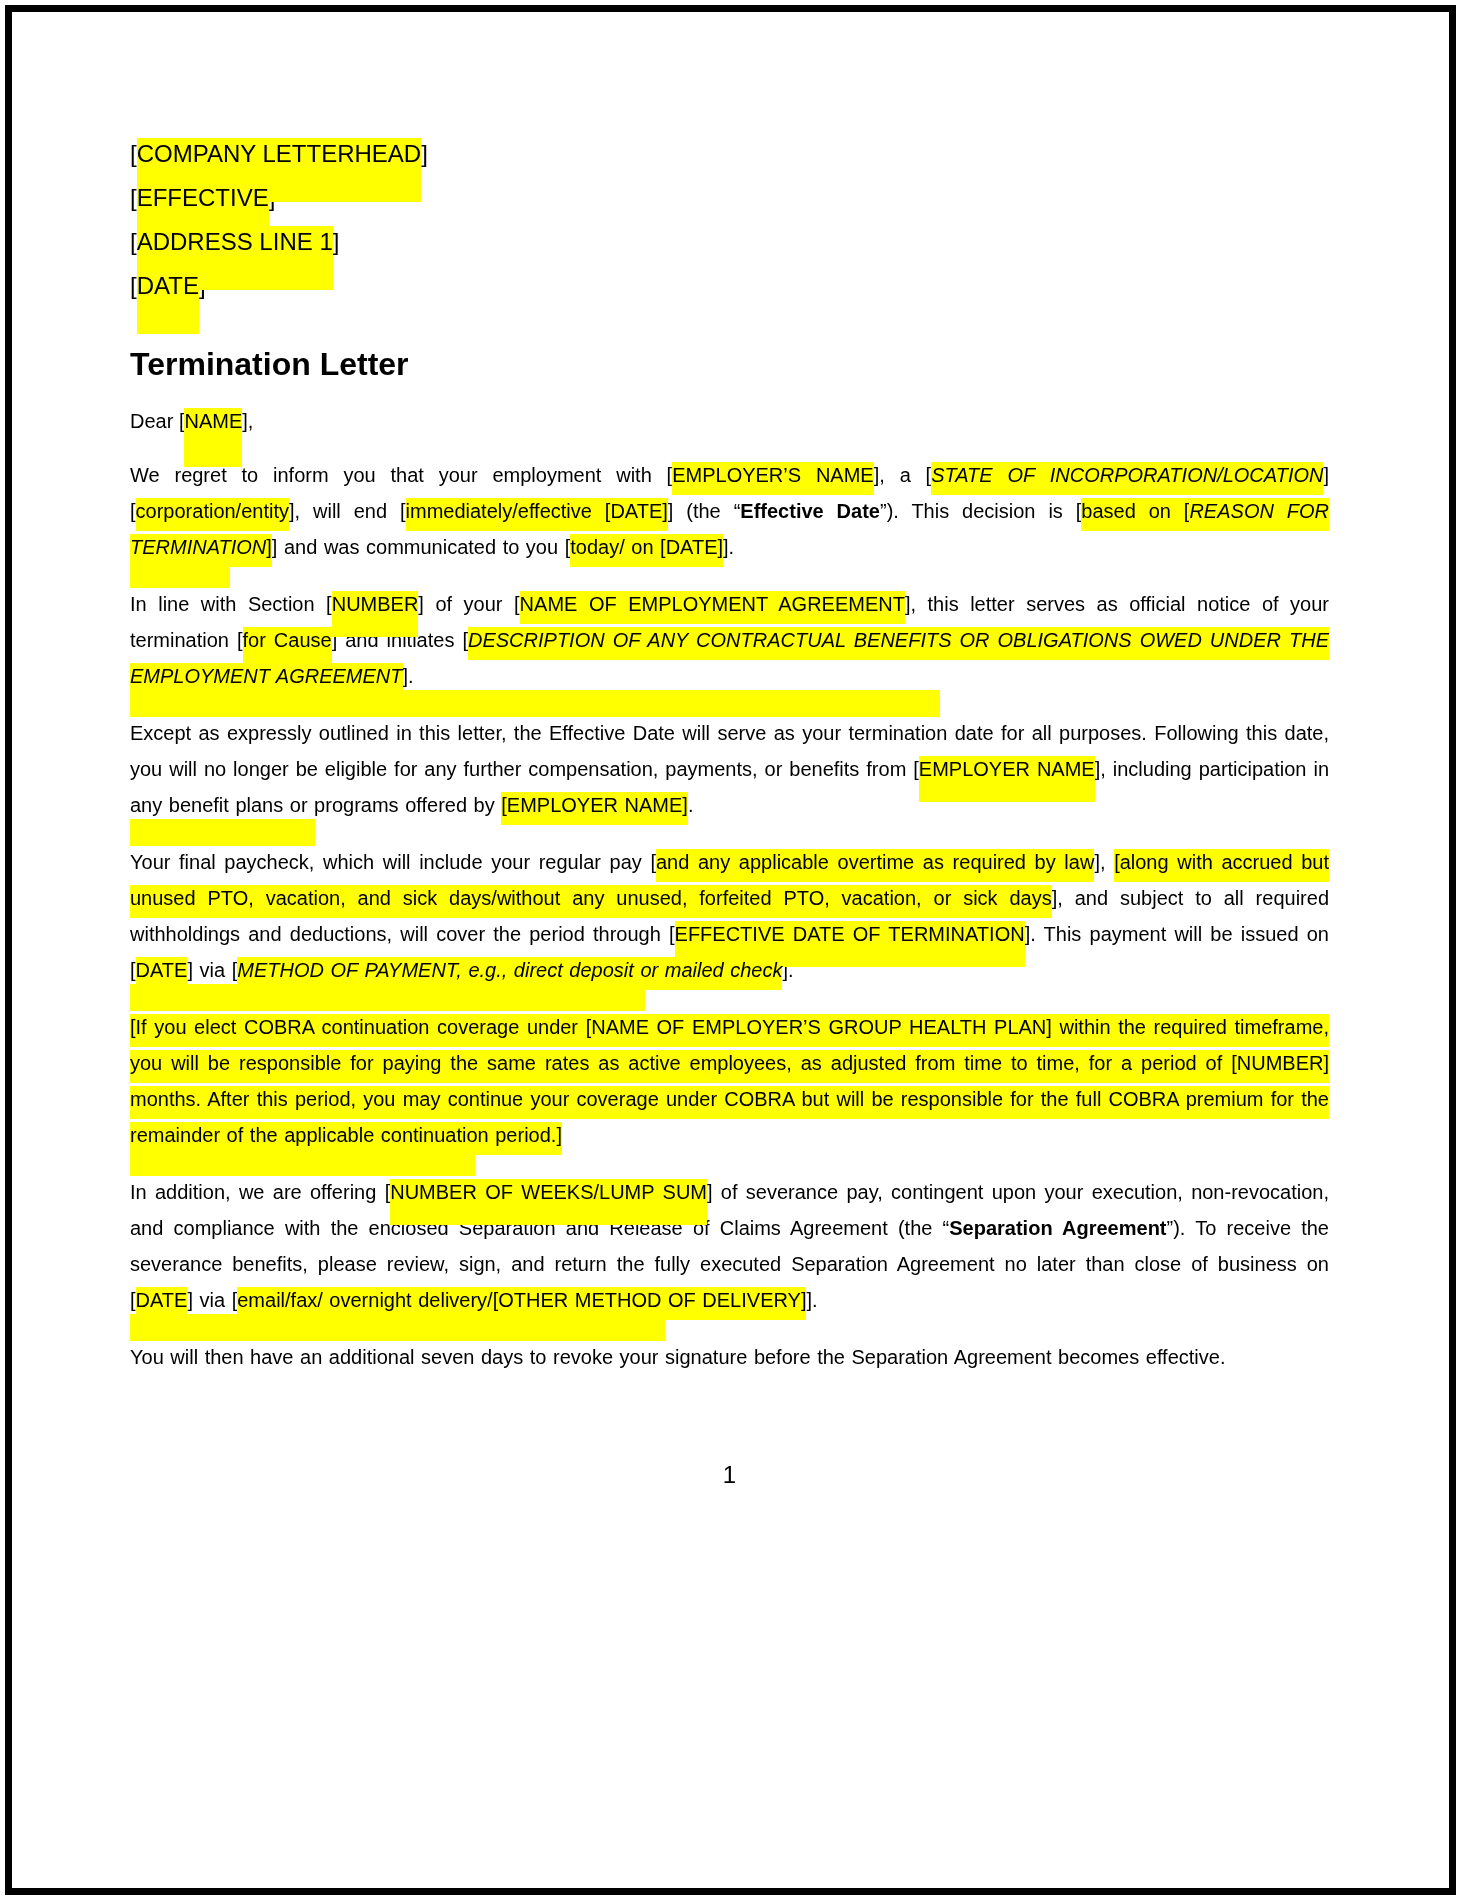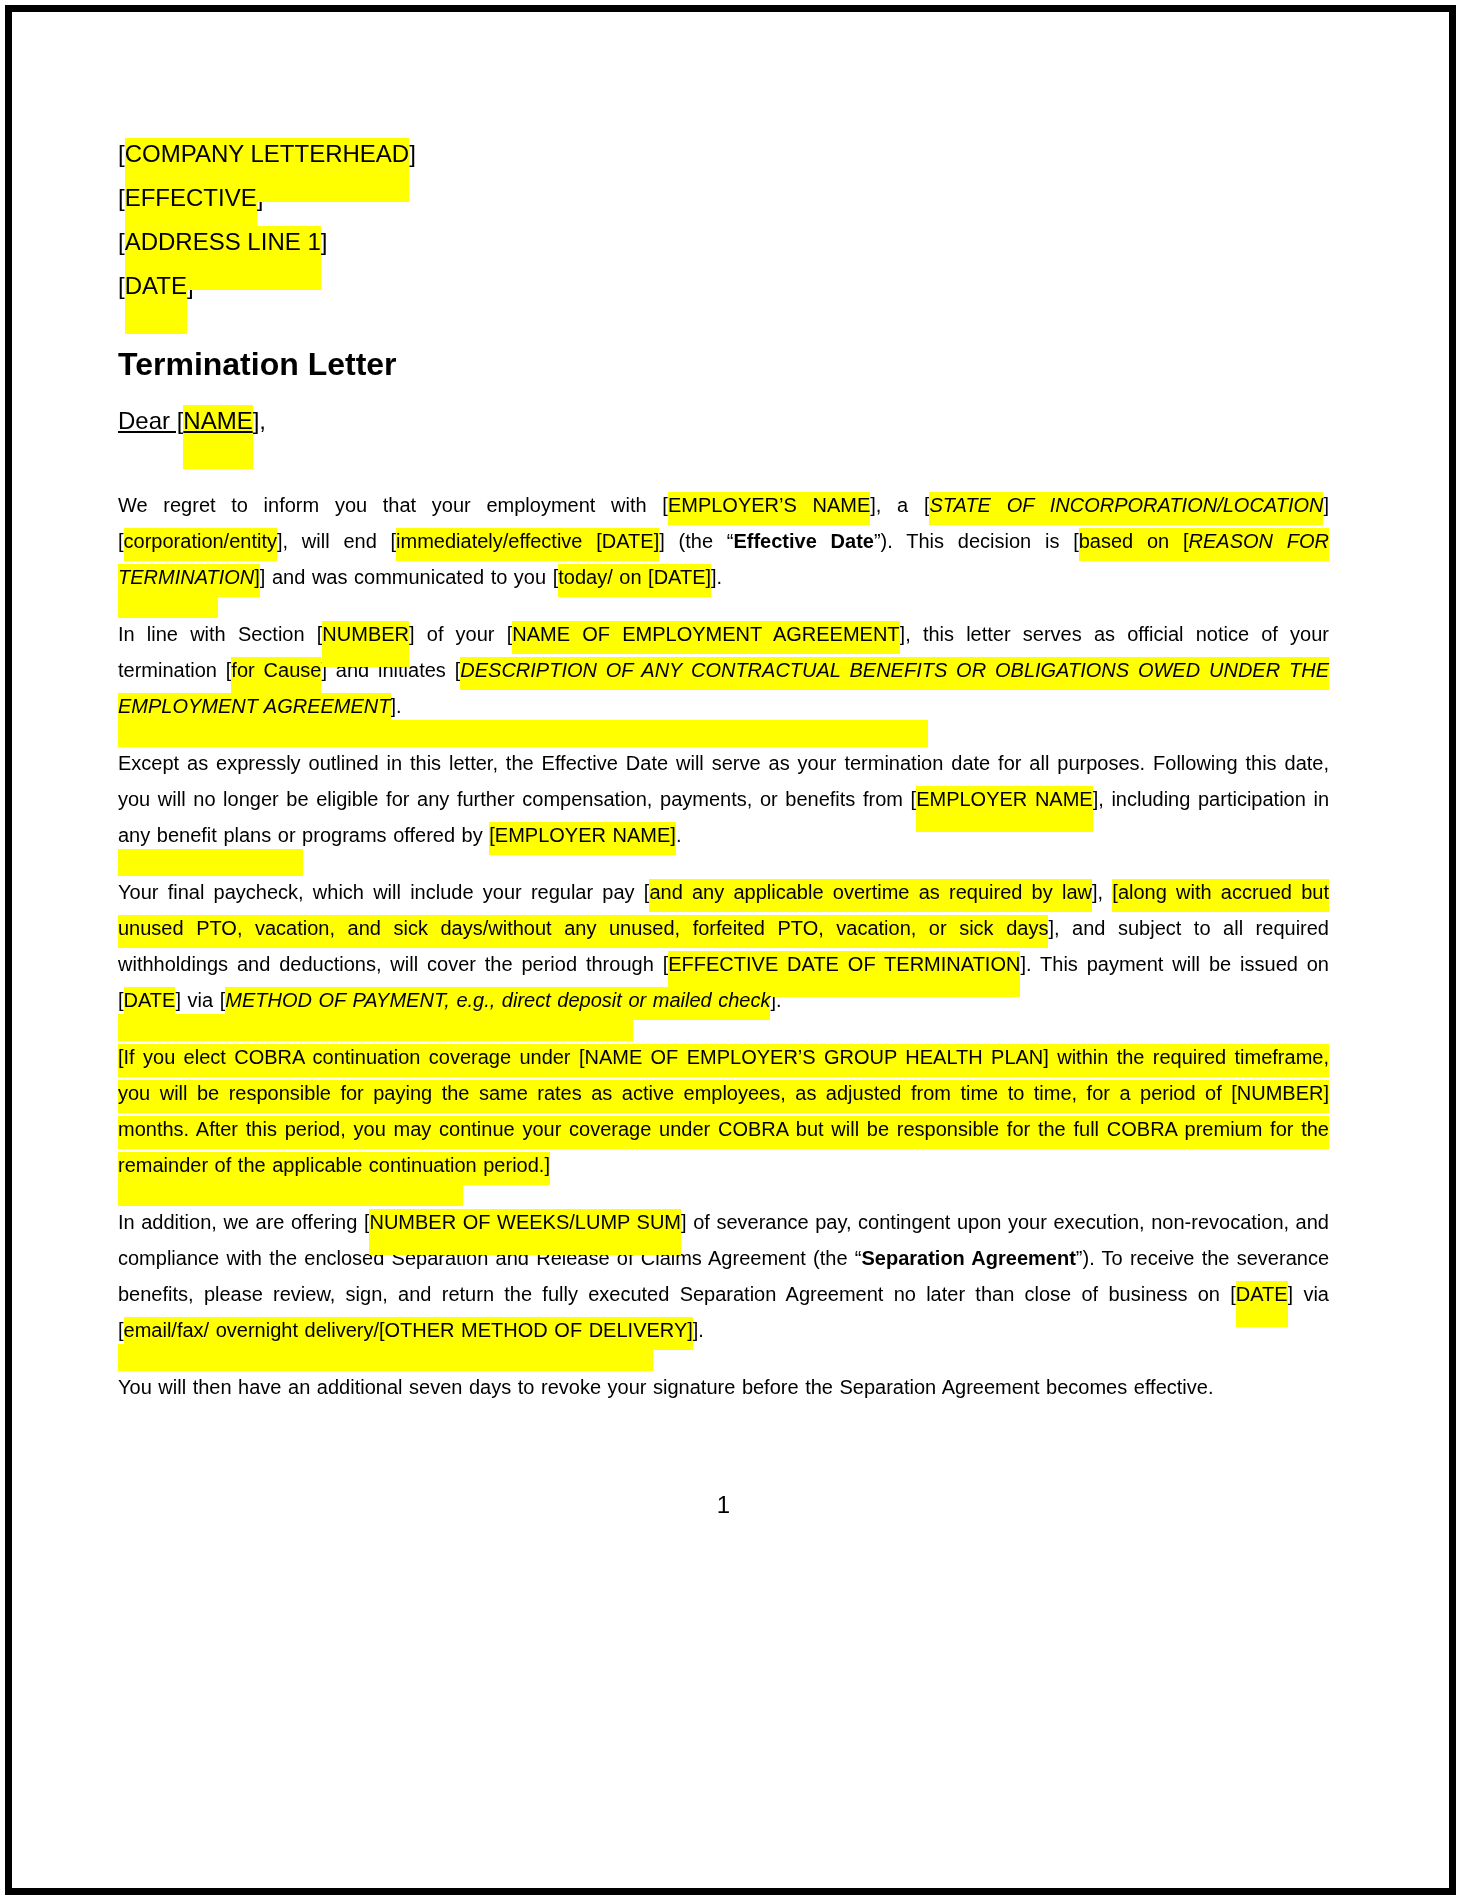--- a/index.html
+++ b/index.html
@@ -12,21 +12,21 @@
     overflow:hidden;
   }
   .frame {
     position:absolute; inset:5px;
     border:7px solid #000;
     box-sizing:border-box;
     pointer-events:none;
   }
   .content {
     position:absolute;
-    left:118px; right:132px; top:140px;
+    left:130px; right:132px; top:140px;
   }
   
   .addr-line {
     font-size:24px; line-height:28px;
     margin:0 0 16px 0;
     white-space:nowrap;
   }
   
   .hl {
     background:#ffff00;
@@ -41,23 +41,22 @@
   }
   .tail-sm::after {
     content:""; position:absolute; left:0; right:0; top:100%;
     height:13px; background:#ffff00;
   }
   .doc-title {
     font-size:32px; font-weight:bold;
     margin:46px 0 24px 0;
   }
   .salutation {
-    font-size:24px; line-height:28px;
-    margin:0 0 52px 0;
-    text-decoration:underline;
+    font-size:20px; line-height:28px;
+    margin:0 0 22px 0;
   }
   .para {
     font-size:20px; line-height:36px;
     text-align:justify;
     margin:0 0 21px 0;
     position:relative;
     word-spacing:1px;
   }
   .p-tail {
     position:absolute; left:0; top:100%; margin-top:-4px;

